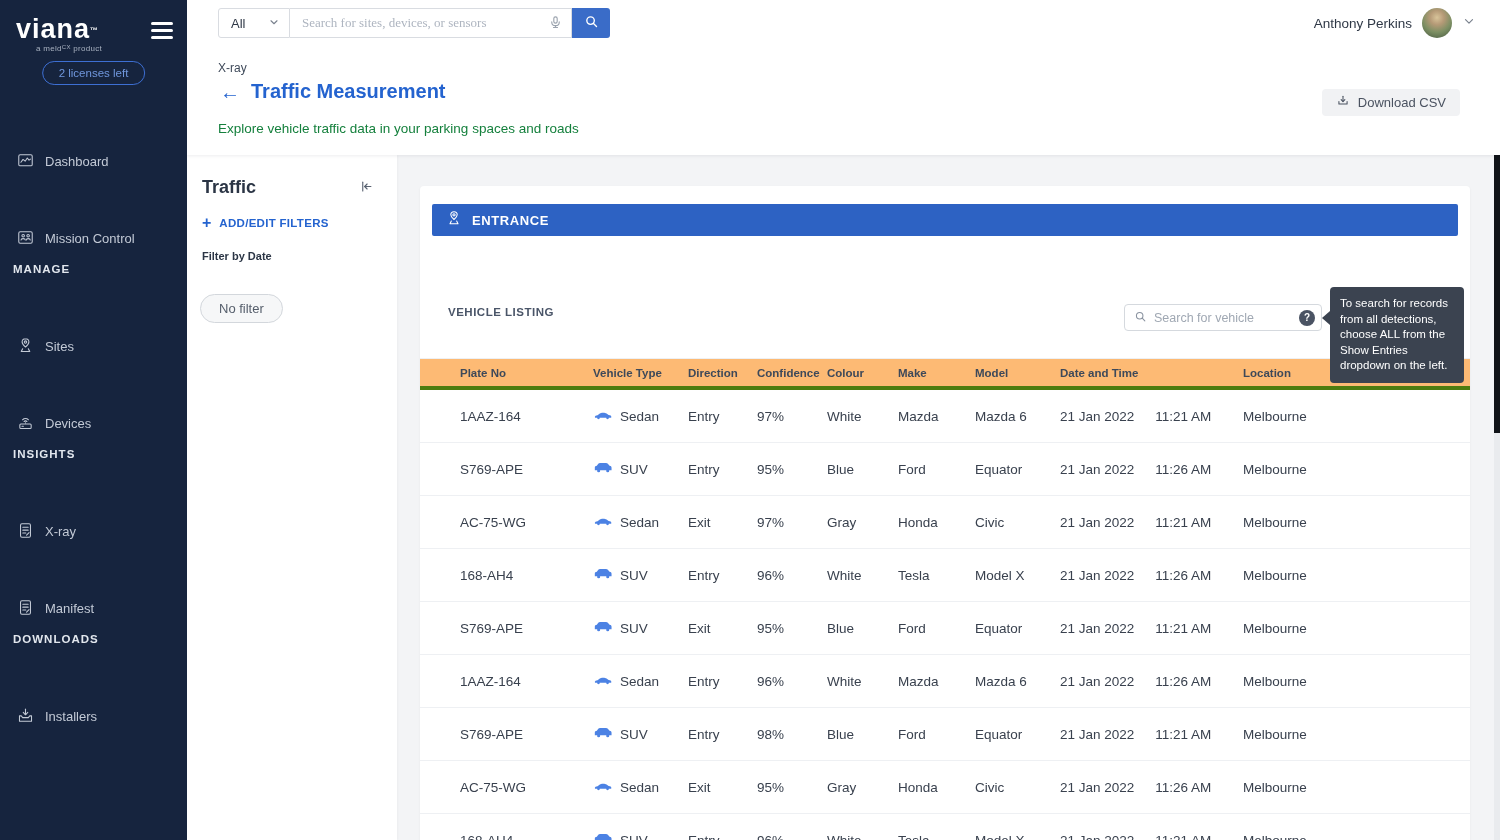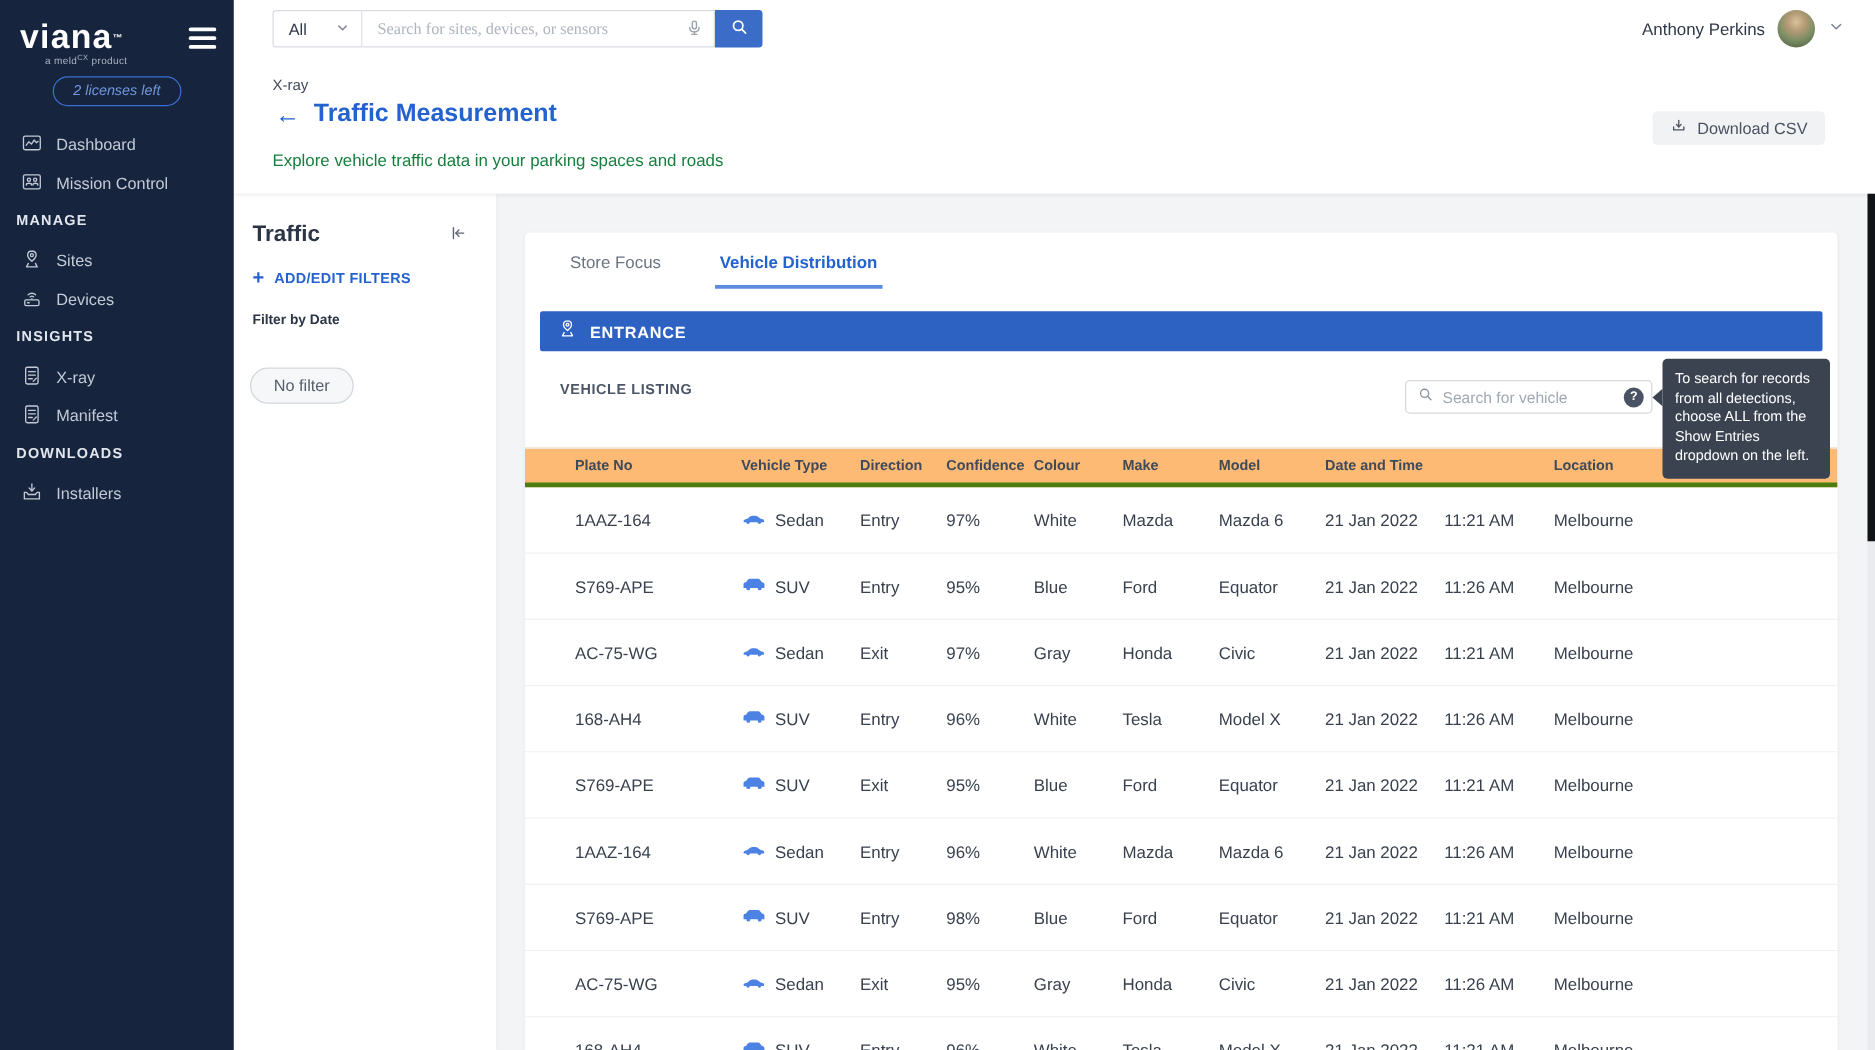--- a/index.html
+++ b/index.html
@@ -16,23 +16,23 @@
 
   
   .sidebar{position:absolute;left:0;top:0;width:187px;height:840px;background:var(--sidebar-bg);z-index:10;}
   .logo{position:absolute;left:16px;top:14px;width:86px;color:#fff;}
   .logo-brand{font-size:27px;font-weight:bold;letter-spacing:1px;line-height:30px;}
   .logo-tm{font-size:8px;vertical-align:top;position:relative;top:2px;}
   .logo-sub{font-size:8px;color:#a9b2c1;text-align:right;letter-spacing:.3px;}
   .logo-sub .cx{font-size:6px;vertical-align:top;}
   .hamburger{position:absolute;right:14px;top:22px;width:22px;height:17px;display:flex;flex-direction:column;justify-content:space-between;cursor:pointer;}
   .hamburger span{display:block;height:2.6px;background:#fff;border-radius:2px;}
-  .license-badge{position:absolute;left:50%;transform:translateX(-50%);top:61px;padding:5px 16px;border:1px solid #3d6fd3;border-radius:14px;font-size:11.5px;color:#7097dd;white-space:nowrap;font-style:italic;}
+  .license-badge{position:absolute;left:50%;transform:translateX(-50%);top:61px;padding:5px 16px;border:1px solid #3d6fd3;border-radius:14px;font-size:11.5px;color:#7097dd;white-space:nowrap;}
   .nav{position:absolute;top:100px;left:0;width:100%;}
-  .nav-item{height:31px;display:flex;align-items:center;gap:11px;padding-left:17px;color:#c3cad6;font-size:13px;cursor:pointer;}
+  .nav-item{height:31px;display:flex;align-items:center;gap:11px;padding-left:17px;color:#c3cad6;font-size:13px;cursor:pointer;margin-top:46px;}
   .nav-item svg{flex:0 0 auto;}
   .nav-section{height:31px;line-height:31px;padding-left:13px;color:#e2e7ee;font-size:11.5px;font-weight:bold;letter-spacing:1px;}
   .sicon{stroke:#c3cad6;fill:none;stroke-width:1.5;stroke-linecap:round;stroke-linejoin:round;}
 
   
   .header-area{position:absolute;left:187px;top:0;width:1313px;height:155px;background:#fff;box-shadow:0 1px 3px rgba(20,30,50,.08);z-index:5;}
   .search-group{position:absolute;left:31px;top:8px;height:30px;display:flex;}
   .scope-select{width:72px;border:1px solid #d9dce1;border-radius:3px 0 0 3px;background:#fff;display:flex;align-items:center;justify-content:space-between;padding:0 9px 0 12px;font-size:13px;color:#2f3846;cursor:pointer;}
   .search-input-wrap{position:relative;width:282px;}
   .search-input-wrap input{width:100%;height:100%;border:1px solid #d9dce1;border-left:none;padding:0 32px 0 12px;font-size:13px;color:#2f3846;font-family:Liberation Serif, serif;outline:none;}
@@ -260,24 +260,20 @@
   </span>
   <div class="add-edit">
     <span class="plus">+</span>
     <span class="lbl">ADD/EDIT FILTERS</span>
   </div>
   <div class="filter-by-date">Filter by Date</div>
   <div class="date-chip">No filter</div>
 </div>
 
 <div class="main-card">
-  <div class="tabs">
-    <div class="tab">Store Focus</div>
-    <div class="tab active">Vehicle Distribution</div>
-  </div>
 
   <div class="banner">
     <span>
       <svg width="16" height="16" viewBox="0 0 24 24" fill="none" stroke="#ffffff" stroke-width="1.6" stroke-linecap="round" stroke-linejoin="round">
           <path d="M12 2.5 C9.2 2.5 7.2 4.5 7.2 7.2 C7.2 10.2 12 14.2 12 14.2 C12 14.2 16.8 10.2 16.8 7.2 C16.8 4.5 14.8 2.5 12 2.5 Z"></path>
           <circle cx="12" cy="7.2" r="1.7"></circle>
           <path d="M8 16.5 L6 20.5 L18 20.5 L16 16.5"></path>
         </svg>
     </span>
     <span class="banner-label">ENTRANCE</span>

